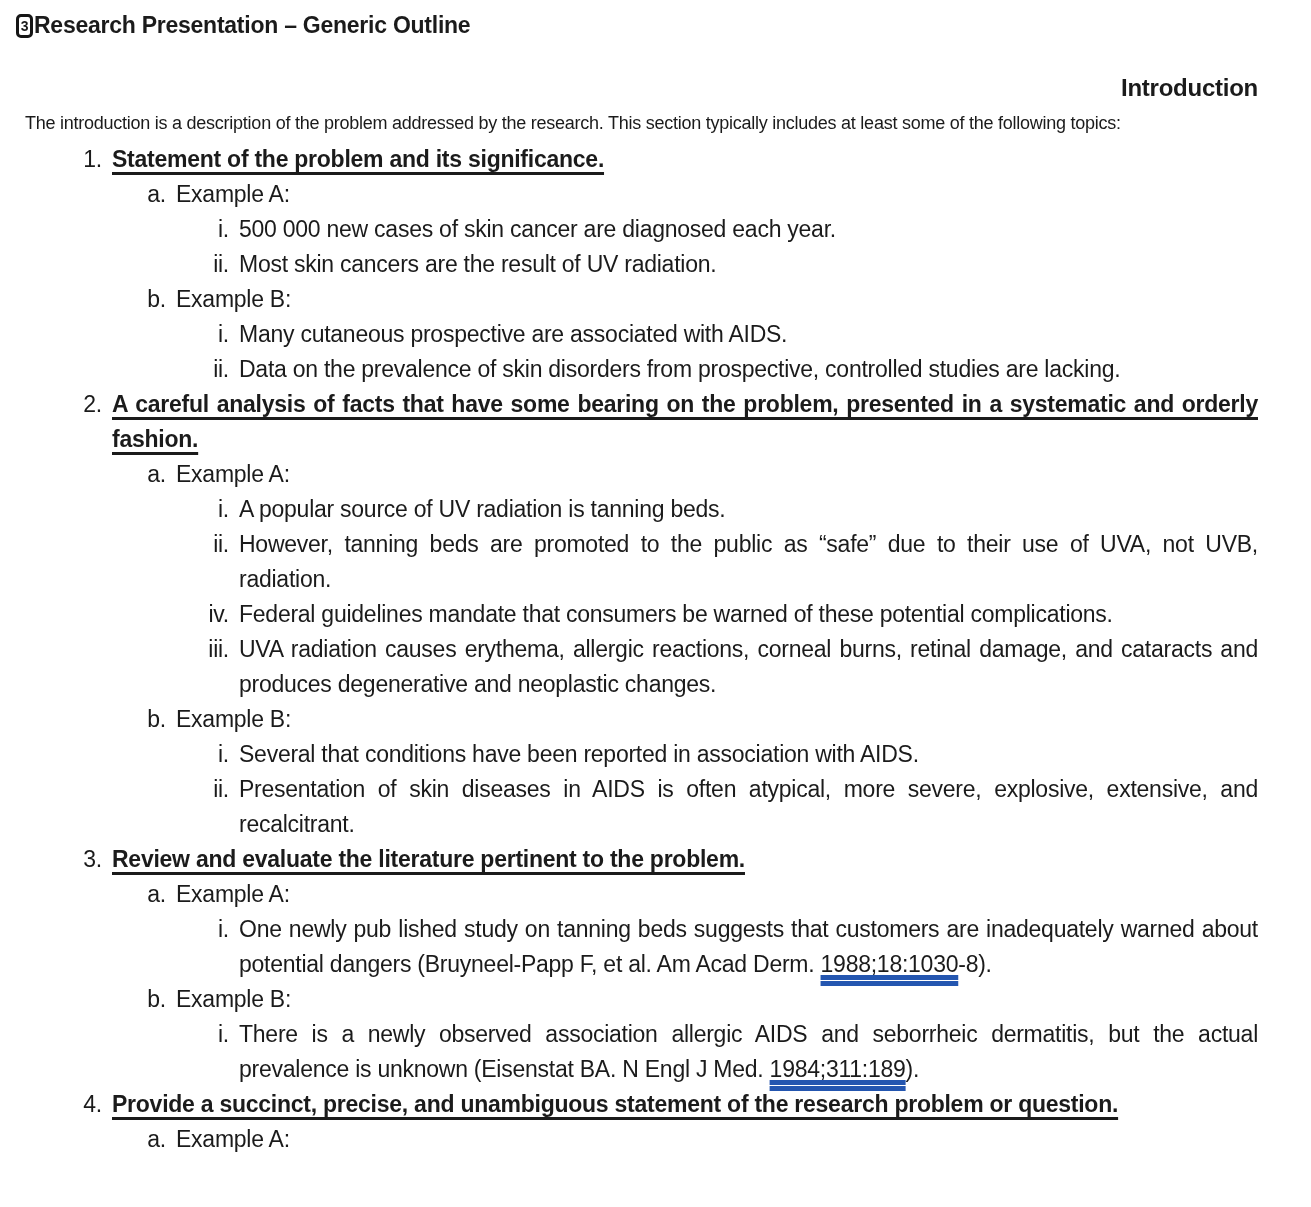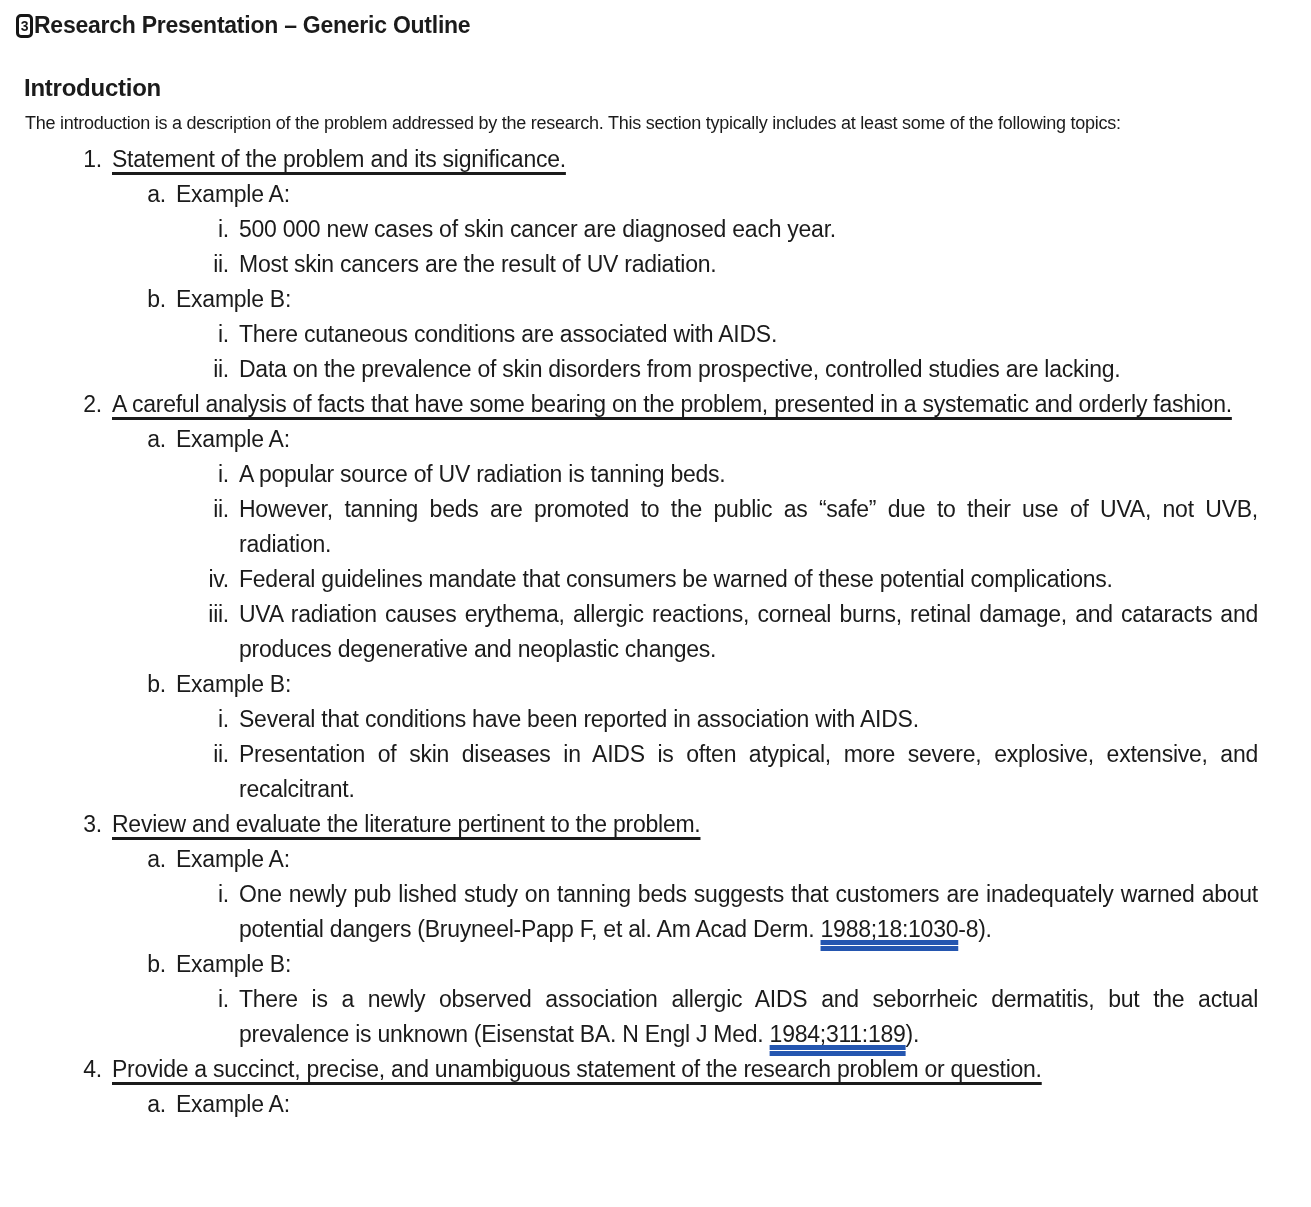--- a/index.html
+++ b/index.html
@@ -43,20 +43,21 @@
     font-size: 23px;
     font-weight: bold;
     margin: 0;
     line-height: 35px;
   }
   .h2 {
     font-size: 24px;
     font-weight: bold;
     line-height: 35px;
     margin: 0;
+    text-align: right;
   }
   .para {
     font-size: 18px;
     line-height: 35px;
     margin: 1px;
     text-align: justify;
   }
   .li {
     display: flex;
     font-size: 23px;
@@ -71,20 +72,21 @@
   .l2 .num { width: 142px; }
   .l3 .num { width: 205px; }
   .txt {
     flex: 1;
     text-align: justify;
   }
   .u {
     text-decoration: underline;
     text-decoration-thickness: 2.5px;
     text-underline-offset: 5px;
+    font-weight: bold;
   }
   .sp {
     text-decoration-style: wavy;
     text-decoration-color: #c00000;
     text-decoration-thickness: 2px;
     text-underline-offset: 4px;
   }
   .bl {
     text-decoration: underline;
     text-decoration-style: double;
@@ -129,21 +131,21 @@
     <div class="txt">Most skin cancers are the result of UV radiation.</div>
   </div>
 
   <div class="li l2">
     <span class="num">b.</span>
     <div class="txt">Example B:</div>
   </div>
 
   <div class="li l3">
     <span class="num">i.</span>
-    <div class="txt">There cutaneous conditions are associated with AIDS.</div>
+    <div class="txt">Many cutaneous prospective are associated with AIDS.</div>
   </div>
 
   <div class="li l3">
     <span class="num">ii.</span>
     <div class="txt">Data on the prevalence of skin disorders from prospective, controlled studies are lacking.</div>
   </div>
 
   <div class="li l1">
     <span class="num">2.</span>
     <div class="txt u">A careful analysis of facts that have some bearing on the problem, presented in a systematic and orderly fashion.</div>

